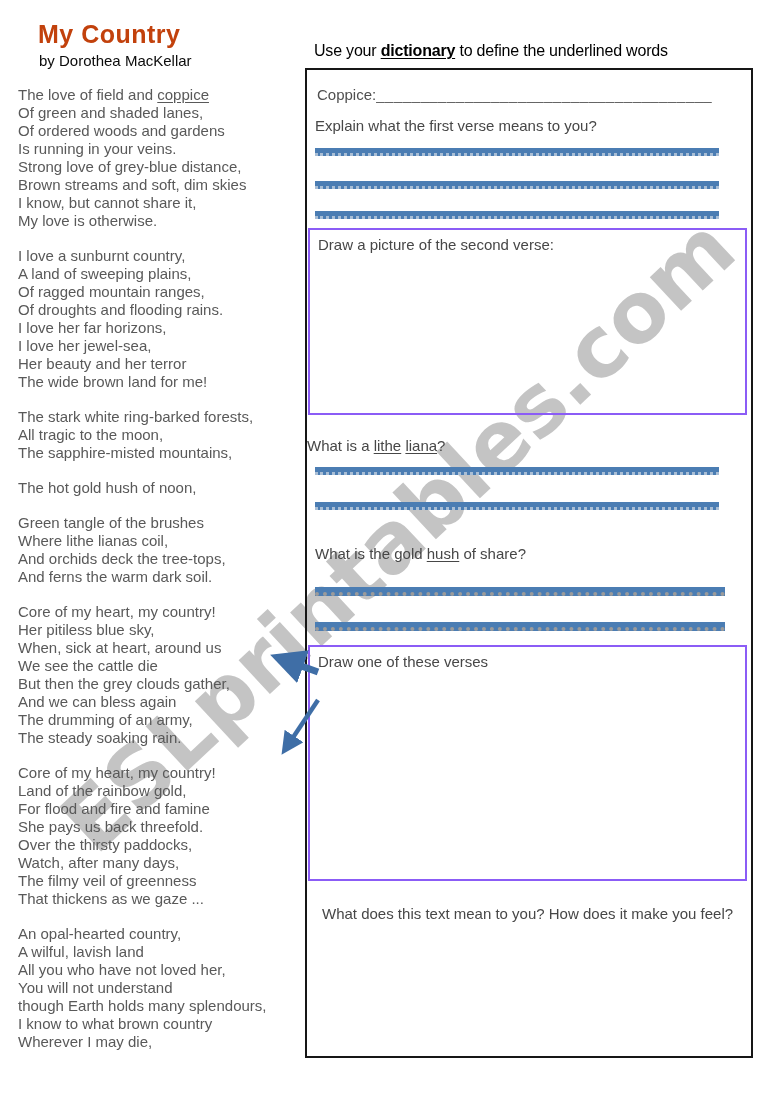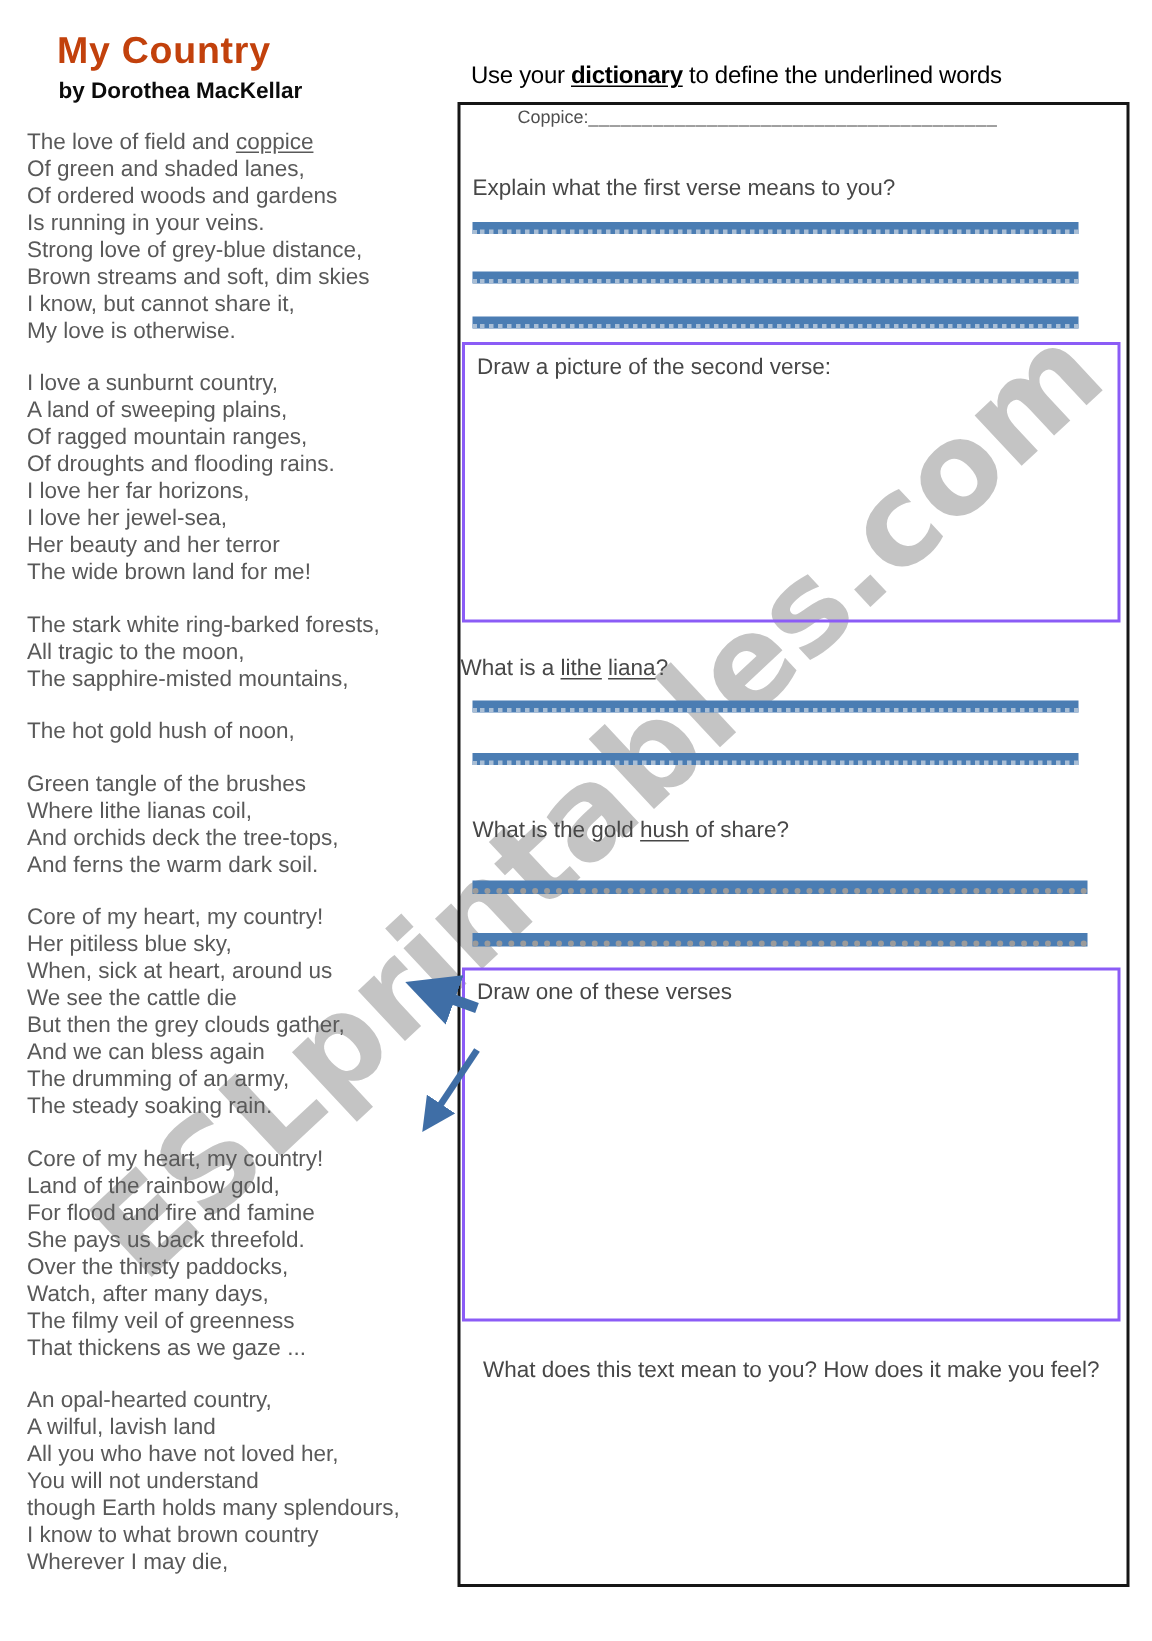--- a/index.html
+++ b/index.html
@@ -8,33 +8,33 @@
 
   
   .watermark{position:absolute;left:398px;top:535px;z-index:2;
              transform:translate(-50%,-50%) rotate(-43deg);
              font-family:"DejaVu Sans",sans-serif;font-weight:bold;
              font-size:84px;letter-spacing:0px;color:#8f8f8f;opacity:.52;white-space:nowrap;}
 
   
   .header{position:absolute;left:38px;top:20px;z-index:3;}
   .title{font-size:25px;font-weight:bold;color:#c2410c;letter-spacing:.5px;}
-  .byline{font-size:15px;font-weight:bold;color:#0b0b0b;margin-top:3px;margin-left:1px;}
+  .byline{font-size:15px;font-weight:normal;color:#0b0b0b;margin-top:3px;margin-left:1px;}
   .poem{position:absolute;left:18px;top:86px;z-index:3;font-size:15px;color:#595959;}
   .stanza{margin-bottom:17px;}
   .poem-line{height:18px;line-height:18px;white-space:nowrap;}
   .useg{text-decoration:underline;text-underline-offset:2px;}
   .bseg{font-weight:bold;}
 
   
   .instruction{position:absolute;left:314px;top:42px;z-index:3;font-size:16px;color:#000;
                white-space:nowrap;letter-spacing:-0.2px;}
   .panel{position:absolute;left:305px;top:68px;width:444px;height:986px;z-index:3;
          border:2px solid #161616;background:transparent;}
-  .coppice-row{position:absolute;left:10px;top:1px;font-size:12px;color:#4f4f4f;white-space:nowrap;margin-left:28px;}
+  .coppice-row{position:absolute;left:10px;top:16px;font-size:15px;color:#4f4f4f;white-space:nowrap;}
   .coppice-line{color:#5c5c5c;letter-spacing:0.5px;}
   .q{position:absolute;font-size:15px;color:#474747;white-space:nowrap;z-index:3;}
   .answer-line{position:absolute;left:8px;width:404px;height:5px;background:#4b7db3;
                border-bottom:3px dotted #a9bed5;z-index:3;}
   .answer-line.dash{border-bottom:4px dotted #9b9b9b;width:410px;}
   .draw-box{position:absolute;left:1px;width:435px;border:2px solid #8b5cf6;background:transparent;z-index:3;}
   .draw-label{position:absolute;left:8px;top:6px;font-size:15px;color:#474747;white-space:nowrap;}
   .arrows{position:absolute;left:258px;top:640px;width:90px;height:140px;z-index:6;}
 </style>
 </head>

